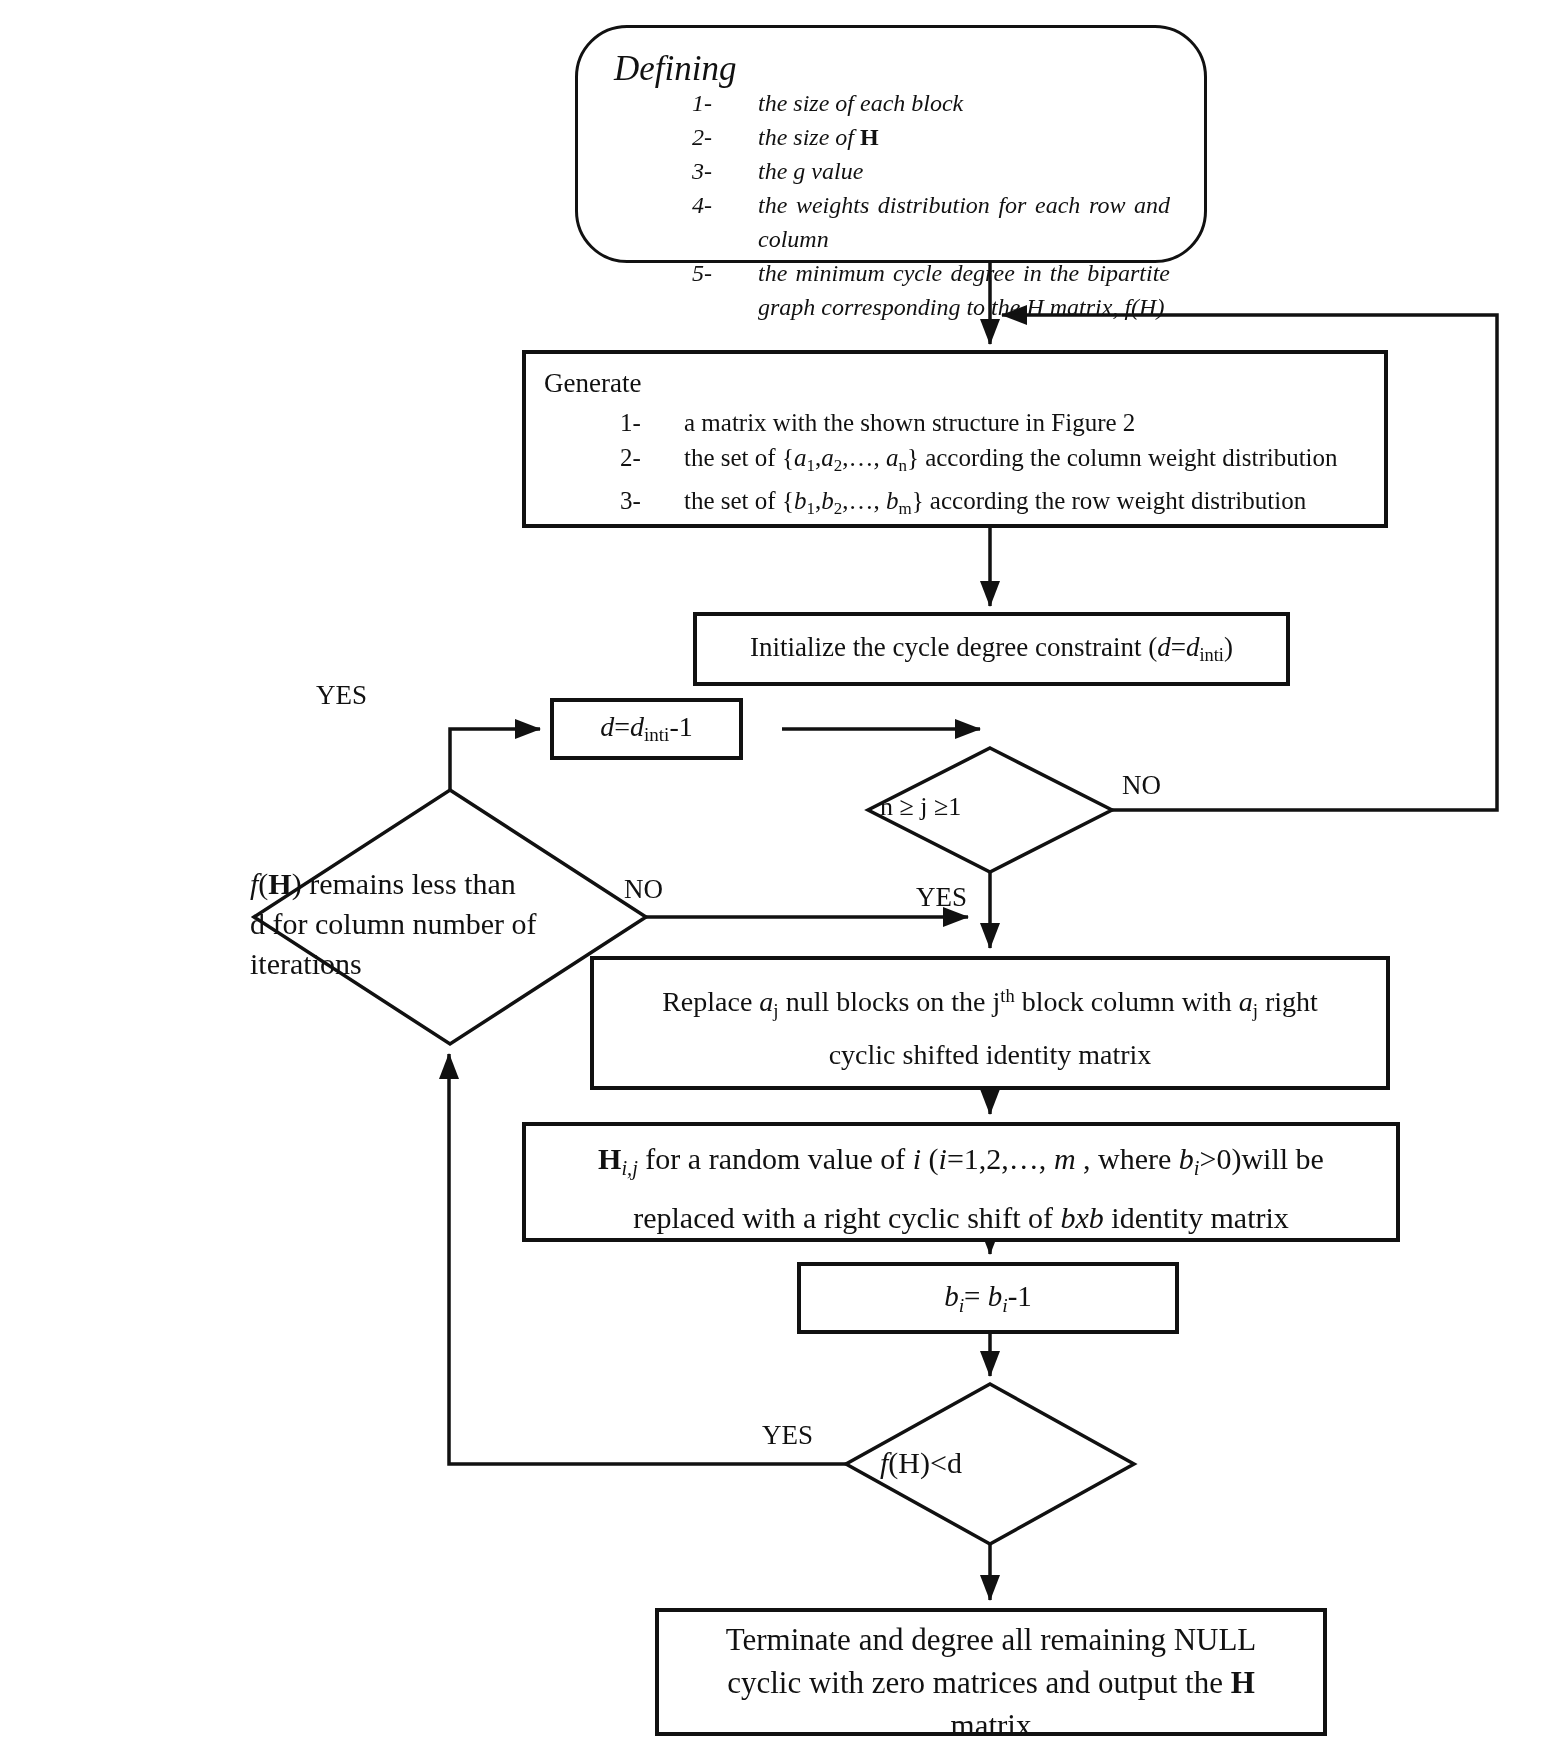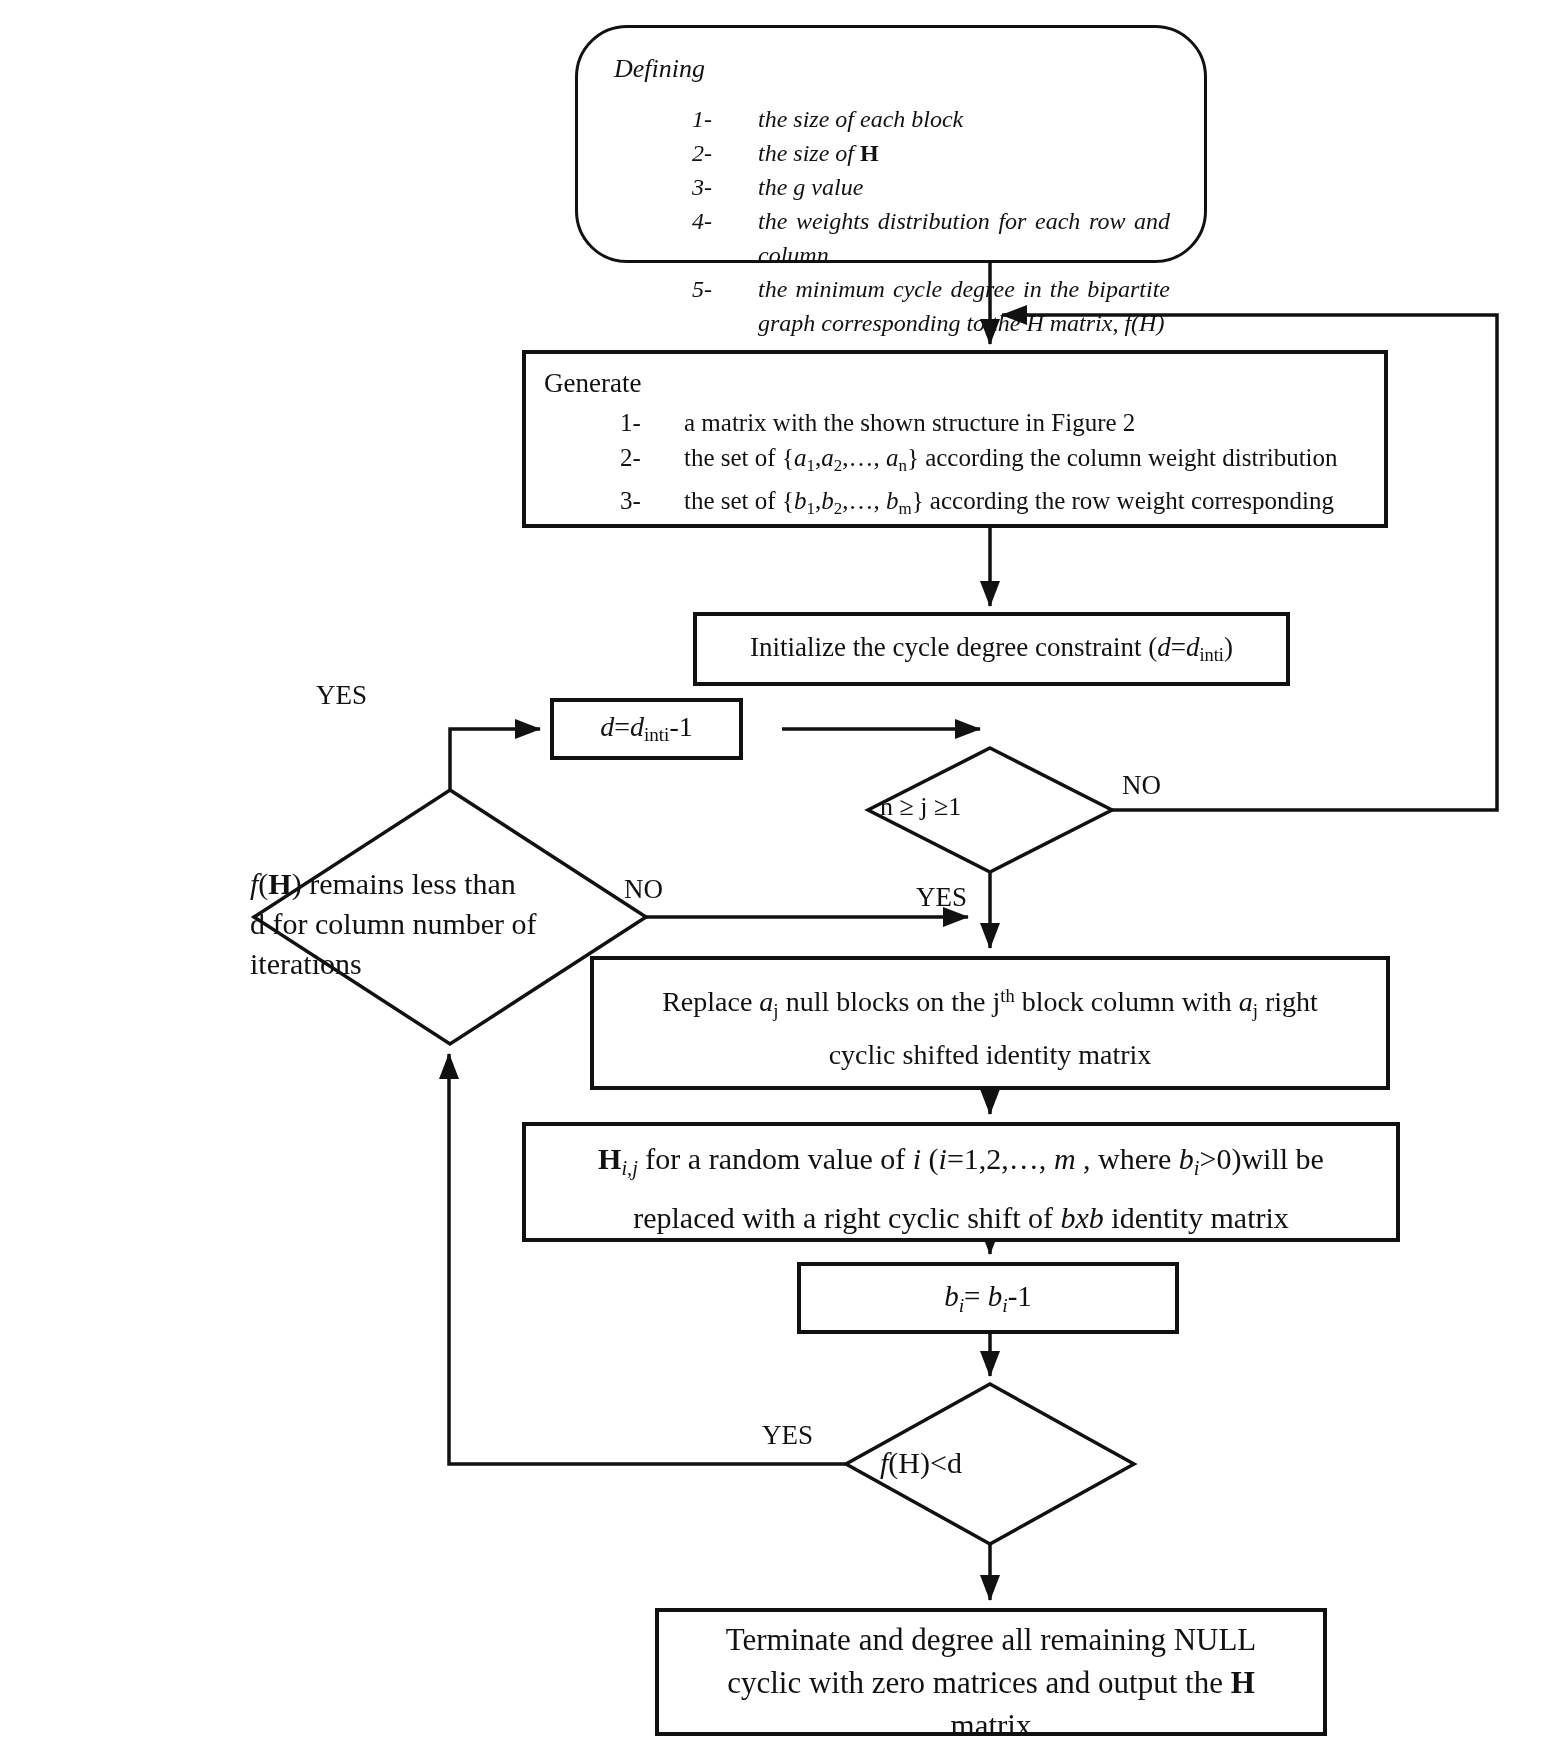--- a/index.html
+++ b/index.html
@@ -18,21 +18,21 @@
     box-sizing:border-box;
   }
   .terminator{
     border-width:3px;
     border-radius:52px;
     padding:24px 28px 0 36px;
     font-style:italic;
     font-size:24px;
     line-height:34px;
   }
-  .terminator .title{font-size:26px;margin-bottom:16px;}
+  .terminator .title{font-size:35px;margin-bottom:0;}
   .listing .row{display:flex;}
   .listing .num{flex:0 0 66px;margin-left:78px;}
   .listing .txt{flex:1 1 auto;text-align:justify;padding-right:6px;}
   .genbox{padding:12px 12px 0 18px;font-size:25px;line-height:35px;}
   .genbox .title{font-size:27px;margin-bottom:4px;}
   .genbox .num{flex:0 0 64px;margin-left:76px;}
   .center-one{display:flex;align-items:center;justify-content:center;text-align:center;}
   .center-multi{text-align:center;}
   .lbl{position:absolute;font-size:27px;}
   .dtext{position:absolute;text-align:left;}
@@ -103,21 +103,21 @@
     <div class="row">
       <span class="num">1-</span>
       <span class="txt"><span>a matrix with the shown structure in Figure 2</span></span>
     </div>
     <div class="row">
       <span class="num">2-</span>
       <span class="txt"><span>the set of {</span><span class="seg-i">a</span><span class="seg-sub">1</span><span>,</span><span class="seg-i">a</span><span class="seg-sub">2</span><span>,…, </span><span class="seg-i">a</span><span class="seg-sub">n</span><span>} according the column weight distribution</span></span>
     </div>
     <div class="row">
       <span class="num">3-</span>
-      <span class="txt"><span>the set of {</span><span class="seg-i">b</span><span class="seg-sub">1</span><span>,</span><span class="seg-i">b</span><span class="seg-sub">2</span><span>,…, </span><span class="seg-i">b</span><span class="seg-sub">m</span><span>} according the row weight corresponding</span></span>
+      <span class="txt"><span>the set of {</span><span class="seg-i">b</span><span class="seg-sub">1</span><span>,</span><span class="seg-i">b</span><span class="seg-sub">2</span><span>,…, </span><span class="seg-i">b</span><span class="seg-sub">m</span><span>} according the row weight distribution</span></span>
     </div>
   </div>
 
   <div class="node center-one" style="left:693px;top:612px;width:597px;height:74px;font-size:27px;">
     <span><span>Initialize the cycle degree constraint (</span><span class="seg-i">d</span><span>=</span><span class="seg-i">d</span><span class="seg-sub">inti</span><span>)</span></span>
   </div>
 
   <div class="node center-one" style="left:550px;top:698px;width:193px;height:62px;font-size:28px;">
     <span><span class="seg-i">d</span><span>=</span><span class="seg-i">d</span><span class="seg-sub">inti</span><span>-1</span></span>
   </div>

